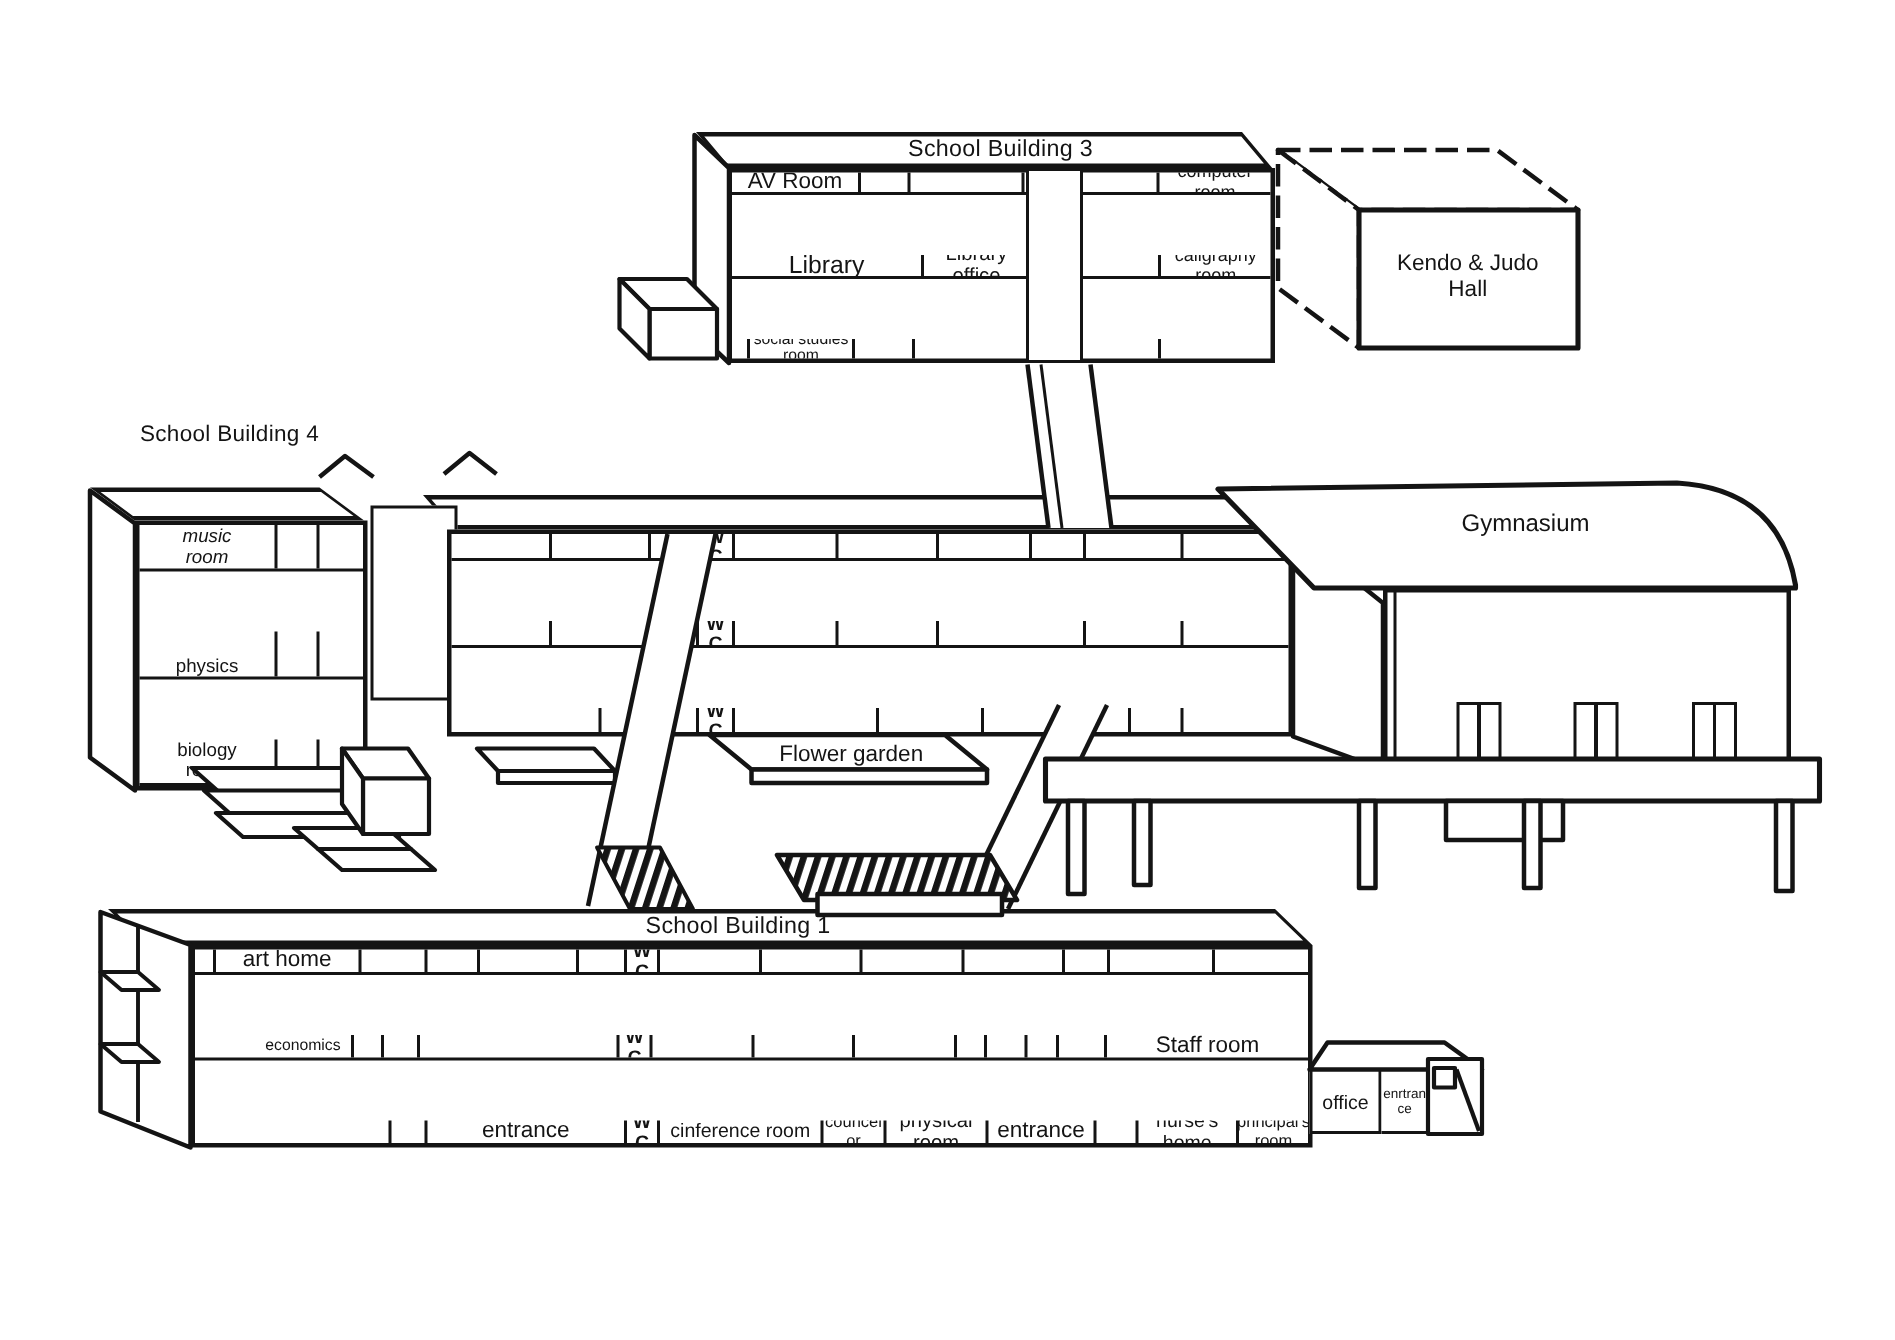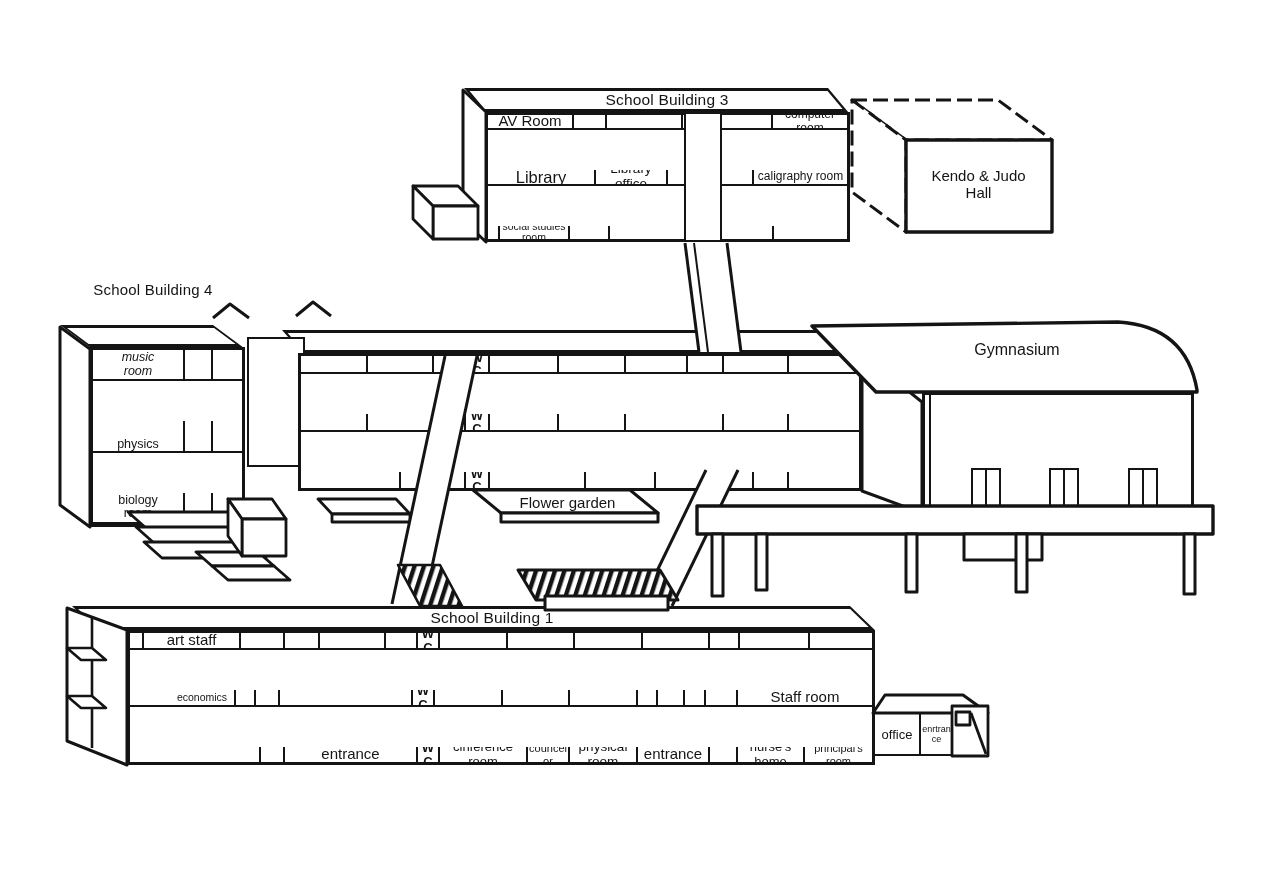--- a/index.html
+++ b/index.html
@@ -42,21 +42,21 @@
   <div class="abs face" style="left:485px; top:112px; width:365px; height:130px;">
     <div class="floor">
       <div class="cell s" style="width:86px;">AV Room</div>
       <div class="cell" style="width:33px;"></div>
       <div class="cell" style="width:76px;"></div>
       <div class="cell noline" style="width:34px;"></div>
       <div class="cell" style="width:56px;"></div>
       <div class="cell fill" style="font-size:12px;">computer room</div>
     </div>
     <div class="floor">
-      <div class="cell" style="width:108px; font-size:16.5px;">Library</div>
+      <div class="cell" style="width:128px; font-size:16.5px;">Library</div>
       <div class="cell" style="width:72px; font-size:13.5px;">Library office</div>
       <div class="cell noline" style="width:32px;"></div>
       <div class="cell" style="width:54px;"></div>
       <div class="cell fill" style="font-size:12px;">caligraphy room</div>
     </div>
     <div class="floor last">
       <div class="cell" style="width:12px;"></div>
       <div class="cell xs" style="width:70px;">social studies room</div>
       <div class="cell" style="width:40px;"></div>
       <div class="cell" style="width:76px;"></div>
@@ -140,21 +140,21 @@
   <div class="gline" style="left:929px; top:394px; height:117px;"></div>
   <div class="door" style="left:971px; top:468px;"></div>
   <div class="door" style="left:1049px; top:468px;"></div>
   <div class="door" style="left:1128px; top:468px;"></div>
 
   <div class="abs band" style="left:72px; top:606px; width:778px; height:24px; transform:skewX(46deg);"></div>
   <div class="title" style="left:342px; top:609px; width:300px;">School Building 1</div>
   <div class="abs face" style="left:127px; top:630px; width:748px; height:135px;">
     <div class="floor">
       <div class="cell" style="width:14px;"></div>
-      <div class="cell s" style="width:97px;">art staff</div>
+      <div class="cell s" style="width:97px;">art home</div>
       <div class="cell" style="width:44px;"></div>
       <div class="cell" style="width:35px;"></div>
       <div class="cell" style="width:66px;"></div>
       <div class="cell" style="width:32px;"></div>
       <div class="cell wc wcbox" style="width:22px;">WC</div>
       <div class="cell" style="width:68px;"></div>
       <div class="cell" style="width:67px;"></div>
       <div class="cell" style="width:68px;"></div>
       <div class="cell" style="width:67px;"></div>
       <div class="cell" style="width:30px;"></div>
@@ -179,21 +179,21 @@
       <div class="cell fill s">Staff room</div>
     </div>
     <div class="floor last">
       <div class="cell s" style="width:111px;margin-top:36px;">
           <span style="max-width:64px;">cooking room</span>
         </div>
       <div class="cell" style="width:20px;"></div>
       <div class="cell" style="width:24px;"></div>
       <div class="cell s" style="width:133px;">entrance</div>
       <div class="cell wc wcbox" style="width:22px;">WC</div>
-      <div class="cell m" style="width:88px;">cinference room</div>
+      <div class="cell m" style="width:109px;">cinference room</div>
       <div class="cell narrow" style="width:42px; font-size:11px;">
           <span>councelor</span>
         </div>
       <div class="cell" style="width:68px; font-size:13.5px;">physical room</div>
       <div class="cell s" style="width:72px;">entrance</div>
       <div class="cell" style="width:28px;"></div>
       <div class="cell m" style="width:67px;">nurse's home</div>
       <div class="cell fill" style="font-size:11px;">principal's room</div>
     </div>
   </div>

